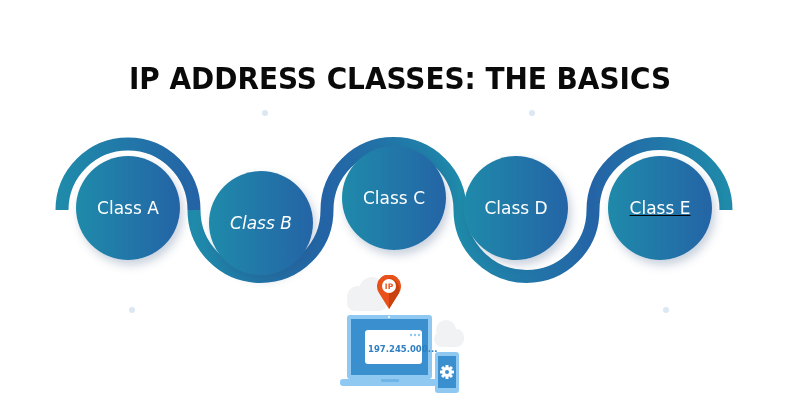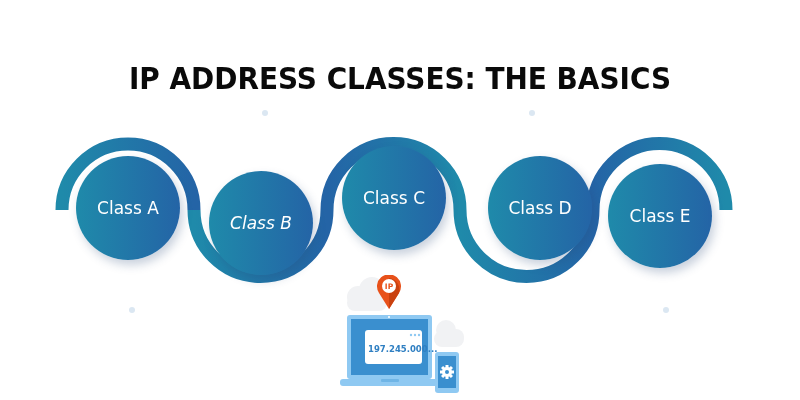--- a/index.html
+++ b/index.html
@@ -46,24 +46,24 @@
 
 <div class="circle" style="left:76px;top:156px;">
   <span>Class A</span>
 </div>
 <div class="circle" style="left:209px;top:171px;font-style:italic;">
   <span>Class B</span>
 </div>
 <div class="circle" style="left:342px;top:146px;">
   <span>Class C</span>
 </div>
-<div class="circle" style="left:488px;top:156px;">
+<div class="circle" style="left:464px;top:156px;">
   <span>Class D</span>
 </div>
-<div class="circle" style="left:608px;top:164px;">
+<div class="circle" style="left:608px;top:156px;text-decoration:underline;">
   <span>Class E</span>
 </div>
 
 <div class="illus">
   <svg width="140" height="125" viewBox="0 0 140 125">
 
     <g fill="#f1f2f4">
       <circle cx="28" cy="22" r="11"></circle>
       <circle cx="42" cy="15" r="13"></circle>
       <rect x="17" y="20" width="40" height="16" rx="8"></rect>

